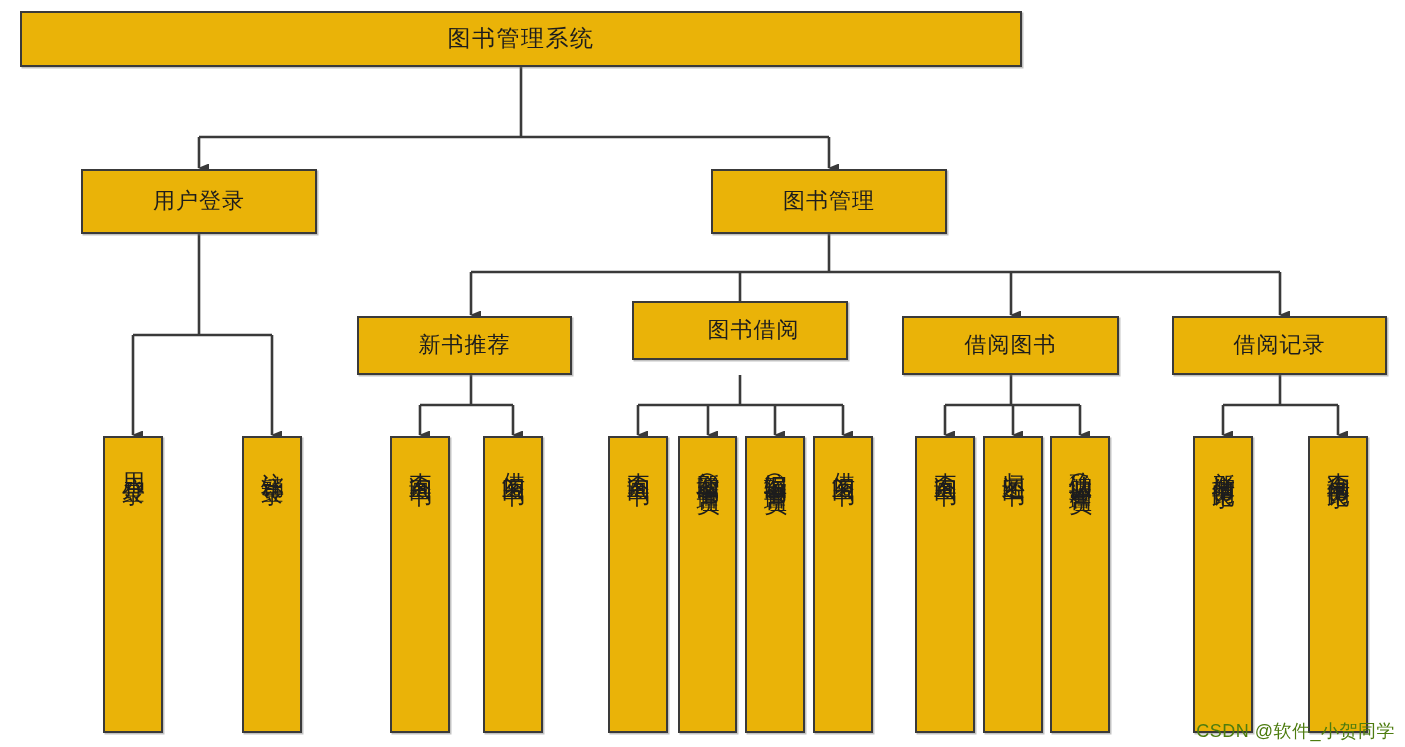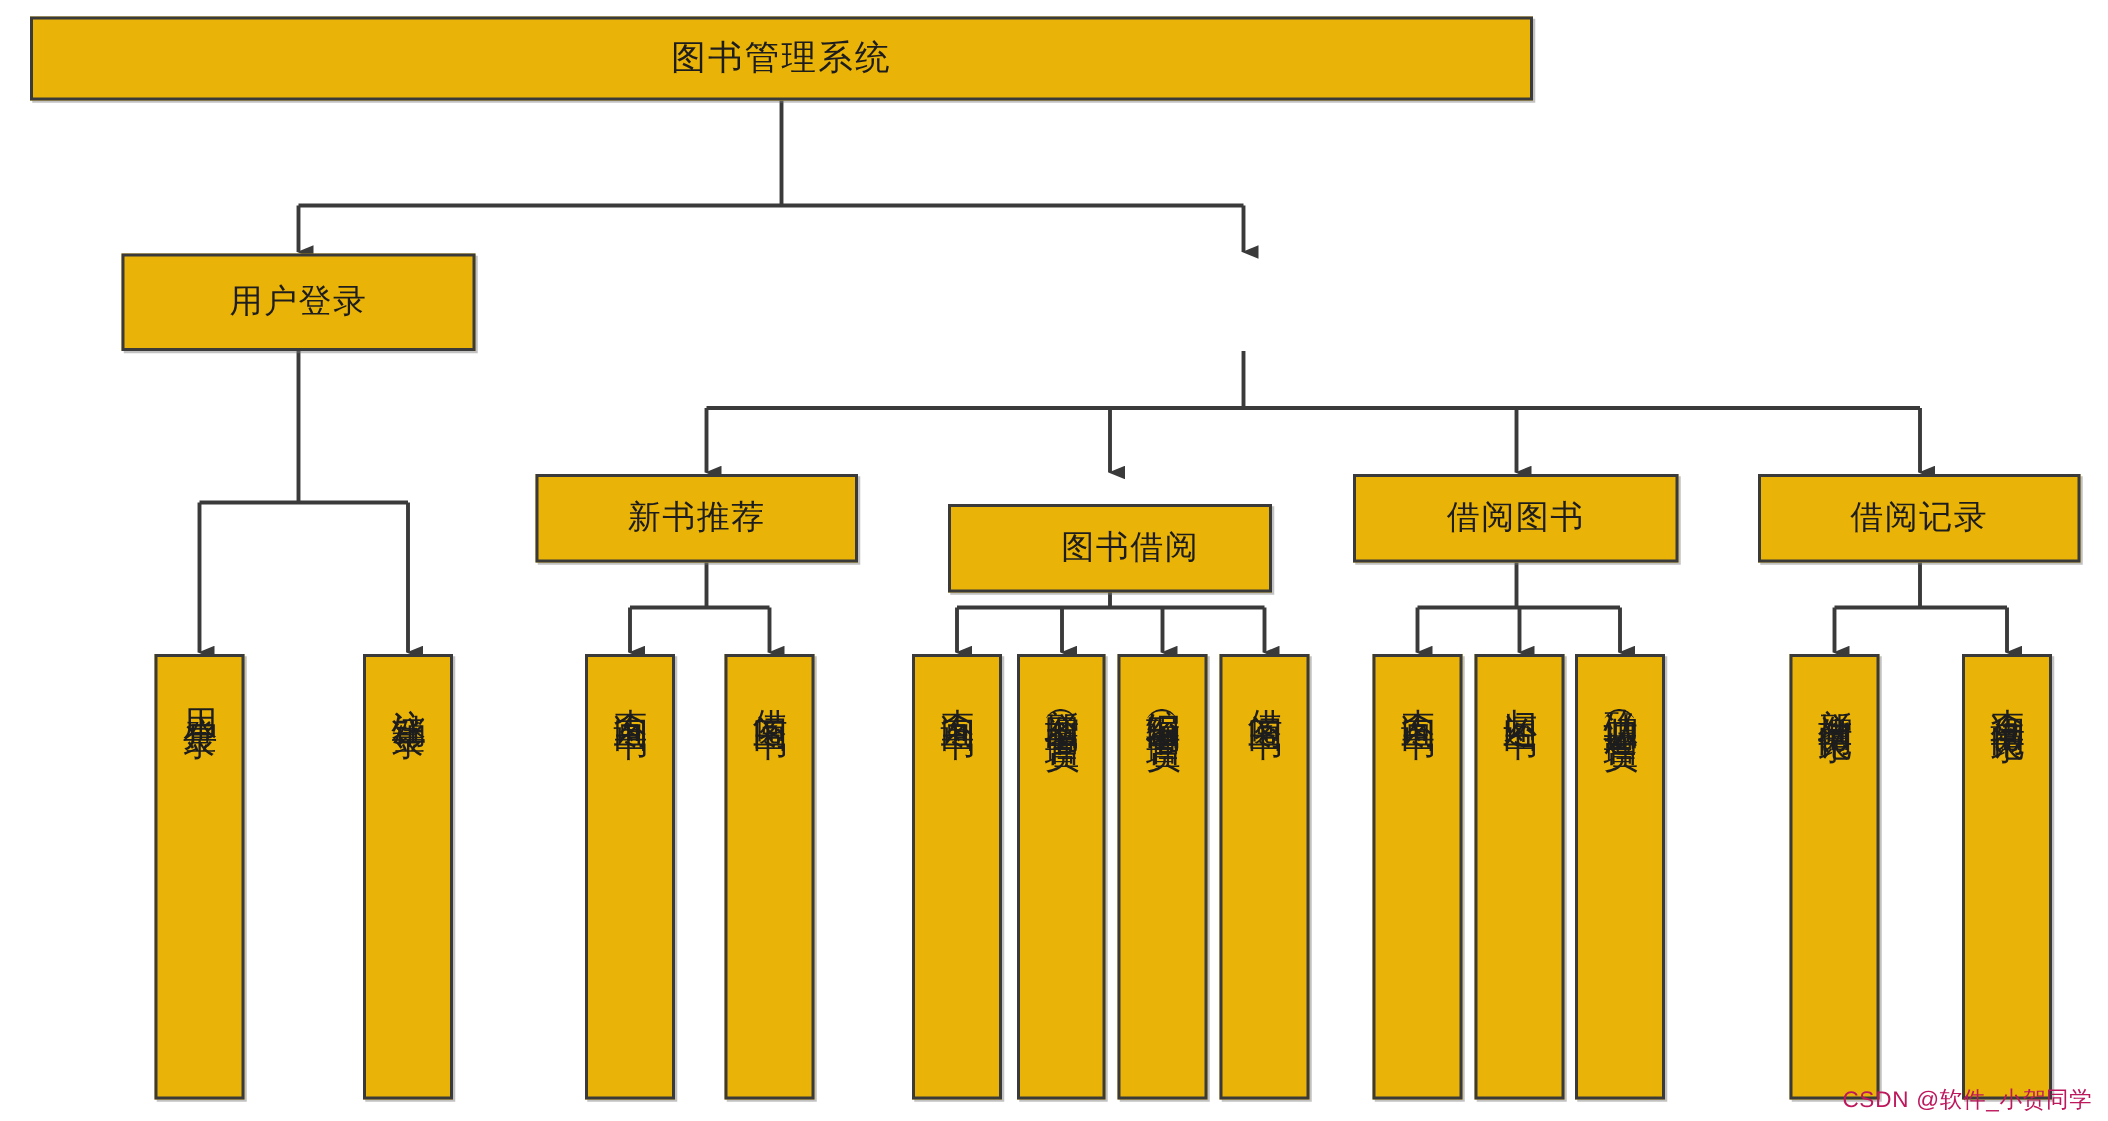--- a/index.html
+++ b/index.html
@@ -44,22 +44,22 @@
     font-size:23px;
     line-height:1.04;
     letter-spacing:4px;
     white-space:nowrap;
   }
   .leaf.tall .lbl{letter-spacing:3px;}
 
   .watermark{
     position:absolute;
     right:10px;bottom:4px;
-    font-size:15px;
-    color:#be185d;
+    font-size:18px;
+    color:#4d7c0f;
     letter-spacing:0.5px;
     white-space:nowrap;
   }
 </style>
 </head>
 <body>
 
 <div id="canvas">
   <svg class="edges" viewBox="0 0 1405 747" width="1405" height="747" xmlns="http://www.w3.org/2000/svg">
     <defs>
@@ -104,25 +104,28 @@
       </g>
   </svg>
 
   <div class="node h-node root" style="left: 20px; top: 11px; width: 1002px; height: 56px;">
     <span class="lbl">图书管理系统</span>
   </div>
 
   <div class="node h-node" style="left: 81px; top: 169px; width: 236px; height: 65px;">
     <span class="lbl">用户登录</span>
   </div>
+  <div class="node h-node" style="left: 711px; top: 169px; width: 236px; height: 65px;">
+    <span class="lbl">图书管理</span>
+  </div>
 
   <div class="node h-node" style="left: 357px; top: 316px; width: 215px; height: 59px;">
     <span class="lbl">新书推荐</span>
   </div>
-  <div class="node h-node" style="left: 632px; top: 336px; width: 216px; height: 59px; padding-left: 27px;">
+  <div class="node h-node" style="left: 632px; top: 301px; width: 216px; height: 59px; padding-left: 27px;">
     <span class="lbl">图书借阅</span>
   </div>
   <div class="node h-node" style="left: 902px; top: 316px; width: 217px; height: 59px;">
     <span class="lbl">借阅图书</span>
   </div>
   <div class="node h-node" style="left: 1172px; top: 316px; width: 215px; height: 59px;">
     <span class="lbl">借阅记录</span>
   </div>
 
   <div class="node leaf" style="left: 103px; top: 436px; width: 60px; height: 297px;">

